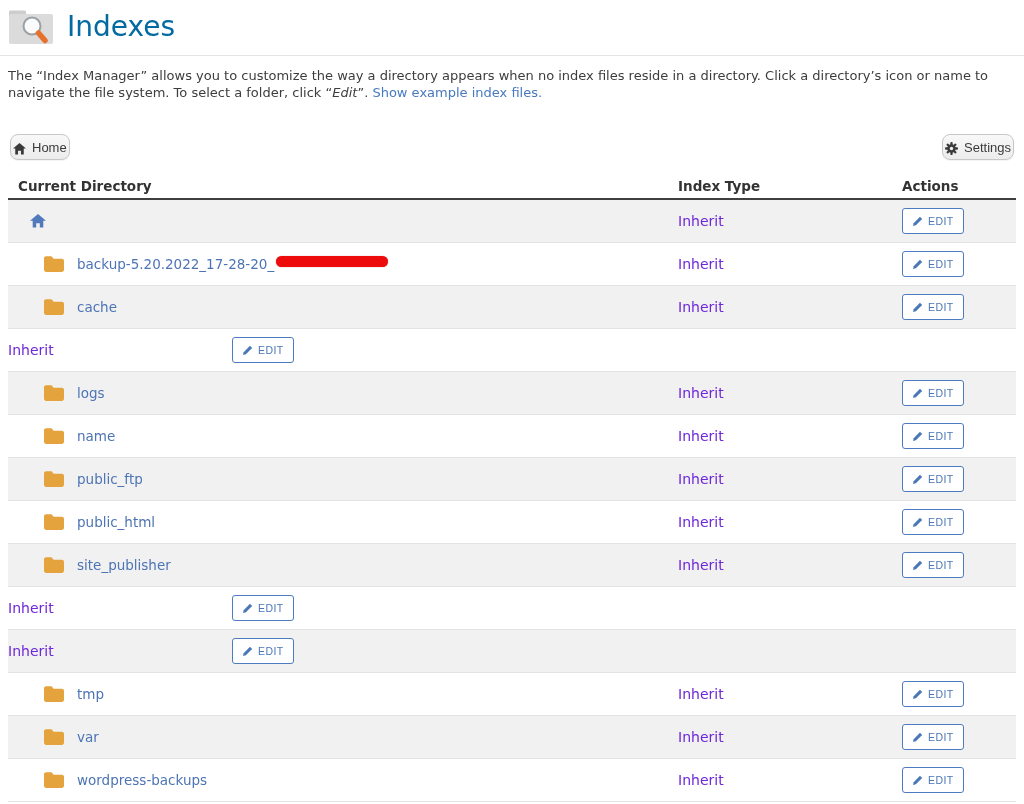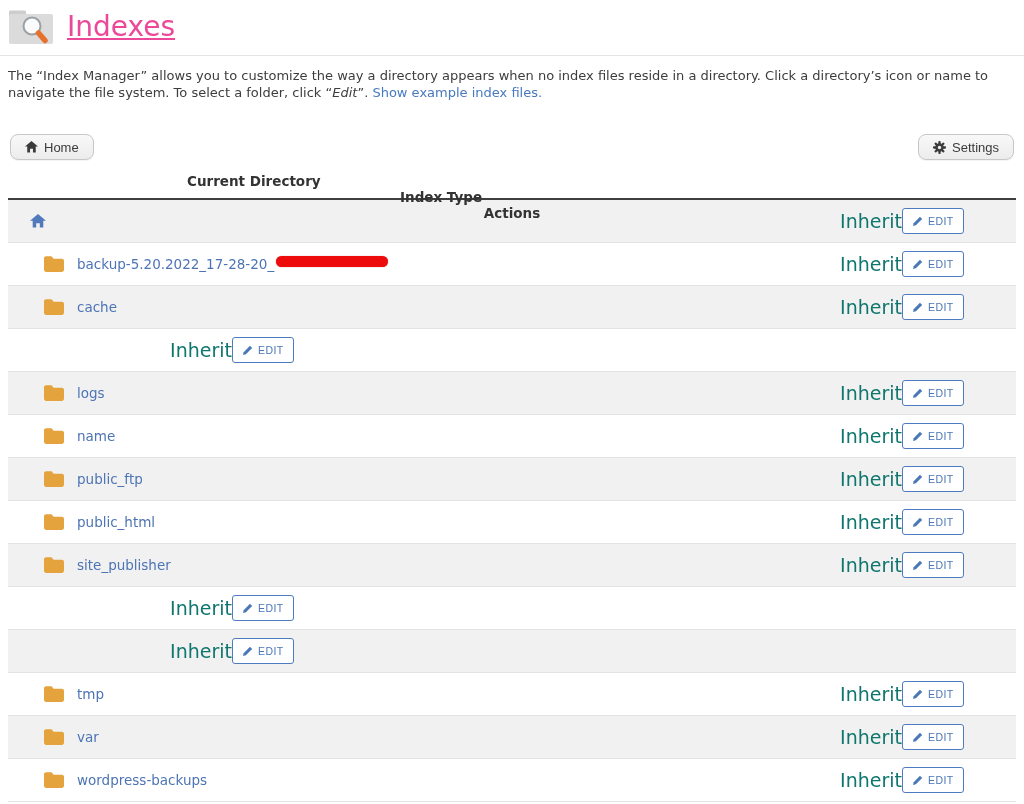--- a/index.html
+++ b/index.html
@@ -11,66 +11,65 @@
     color: #3b3b3b;
     overflow: hidden;
   }
   
   .page-header {
     display: flex; align-items: center; gap: 13px;
     padding: 7px 10px 8px 8px;
     border-bottom: 1px solid #e4e4e4;
   }
   .page-title {
-    margin: 0; font-size: 28px; font-weight: 400; color: #ec4899;
+    margin: 0; font-size: 28px; font-weight: 400; color: #0369a1;
     line-height: 40px;
-    text-decoration: underline;
   }
   
   .description {
     margin: 12px 8px 0 8px;
     width: 1008px;
     font-size: 13px; line-height: 16.5px; color: #3d3d3d;
   }
   .description .edit-word { font-style: italic; }
   .description a {
     color: #4779be; cursor: pointer;
   }
   
   .toolbar {
     display: flex; justify-content: space-between; align-items: center;
     margin: 33px 10px 0 10px;
   }
   .btn {
-    display: inline-flex; align-items: center; gap: 6px;
+    display: inline-flex; align-items: flex-end; gap: 6px;
     background: linear-gradient(#f8f8f8, #ececec);
     border: 1px solid #c7c7c7; border-radius: 8px;
-    padding: 4px 14px; height: 26px;
+    padding: 4px 2px; height: 26px;
     font-size: 13px; color: #3b3b3b;
     box-shadow: 0 1px 1px rgba(0,0,0,0.05);
     cursor: pointer;
   }
   
   .table-wrap { margin: 13px 8px 0 8px; width: 1008px; }
   .thead {
     display: flex; align-items: center; height: 27px;
     border-bottom: 2px solid #3f3f3f;
-    font-weight: bold; font-size: 13.5px; color: #333; flex-direction: column;
+    font-weight: bold; font-size: 13.5px; color: #333;
   }
   .col-dir     { width: 670px; padding-left: 10px; }
   .col-type    { width: 224px; }
   .col-actions { flex: 1; }
   .row {
     display: flex; align-items: center; height: 43px;
     border-bottom: 1px solid #e3e3e3;
   }
   .row:nth-child(odd)  { background: #f1f1f1; }
   .row:nth-child(even) { background: #ffffff; }
   .cell-dir  { width: 670px; display: flex; }
-  .cell-type { width: 224px; font-size: 19px; color: #0f766e; text-align: right; }
+  .cell-type { width: 224px; font-size: 14px; color: #6d28d9; }
   .cell-actions { flex: 1; }
   .home-row-icon   { margin-left: 22px; display: inline-flex; cursor: pointer; }
   .folder-row-icon { margin-left: 36px; display: inline-flex; cursor: pointer; }
   .dir-link {
     margin-left: 13px; font-size: 13.5px; color: #4d74b5;
     text-decoration: none; cursor: pointer;
   }
   .redaction {
     display: inline-block; width: 112px; height: 11px;
     border-radius: 6px; margin-left: 2px; vertical-align: -1px;

